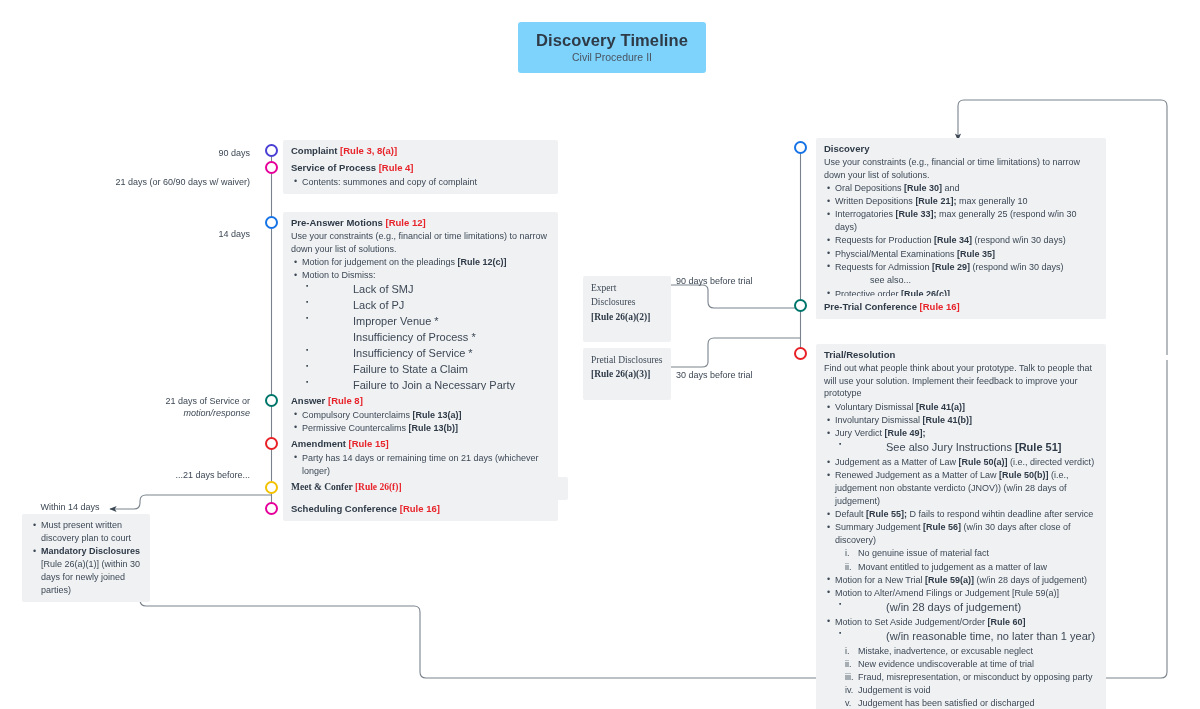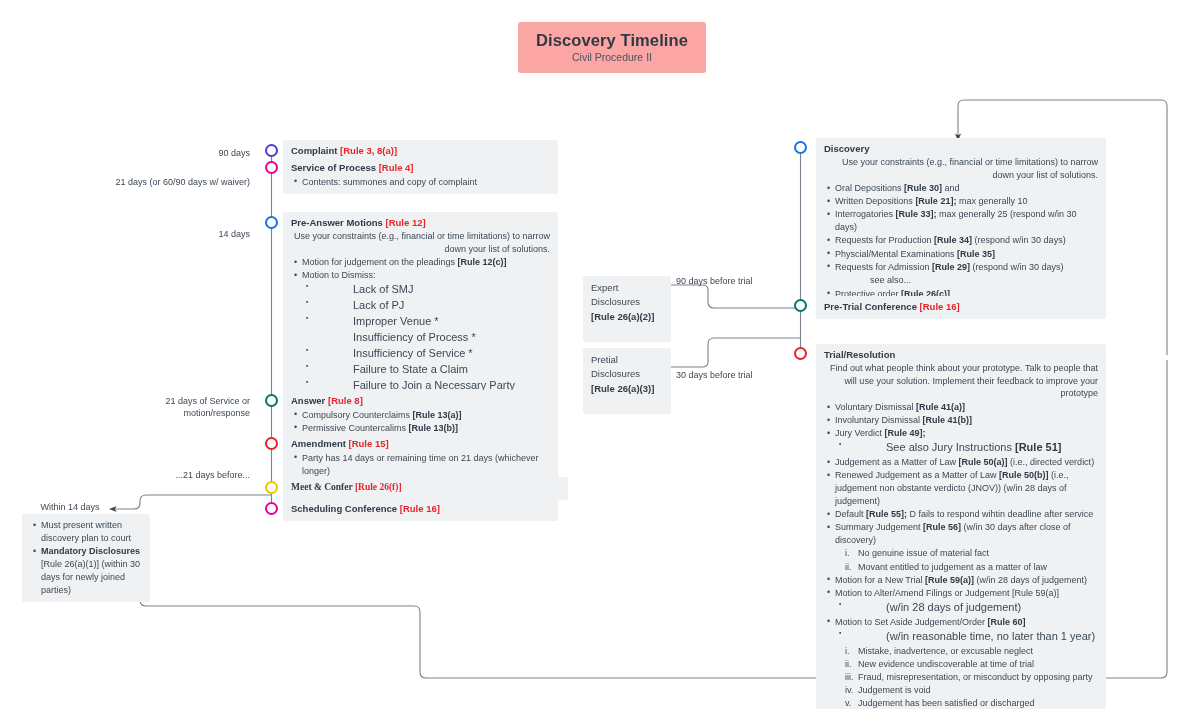--- a/index.html
+++ b/index.html
@@ -10,55 +10,55 @@
     color:#394452;
     overflow:hidden;
     position:relative;
   }
   #stage{position:absolute;inset:0;}
   svg.wires{position:absolute;left:0;top:0;width:1200px;height:709px;pointer-events:none;}
 
   
   .title-card{
     position:absolute;left:518px;top:22px;width:176px;
-    background:#fca5a5;border-radius:3px;
+    background:#7dd3fc;border-radius:3px;
     padding:9px 6px 10px 6px;text-align:center;
   }
   .title-main{font-size:16.5px;font-weight:bold;color:#2f3a47;letter-spacing:.1px;line-height:1.2;}
   .title-sub{font-size:10.5px;color:#4a5461;line-height:1.2;}
 
   
   .card{
     position:absolute;background:#eff1f3;border-radius:2px;
     padding:4px 8px 5px 8px;box-sizing:border-box;
   }
   .card-head{font-size:9.5px;font-weight:bold;color:#2f3a47;line-height:1.45;}
   .rule{color:#e8232a;font-weight:bold;}
-  .body-line{font-size:9px;color:#3d4855;line-height:1.42;text-align:right;}
+  .body-line{font-size:9px;color:#3d4855;line-height:1.42;}
   .b{font-weight:bold;color:#2f3a47;}
 
   ul.lv1{margin:1px 0 0 0;padding:0 0 0 11px;list-style:none;}
   ul.lv1>li{position:relative;font-size:9px;line-height:1.45;color:#3d4855;padding-left:0;}
   ul.lv1>li.bul::before{content:"•";position:absolute;left:-8px;top:-0.5px;font-size:9px;color:#3d4855;}
   ul.lv2{margin:0;padding:0 0 0 12px;list-style:none;}
   ul.lv2>li{position:relative;font-size:11px;line-height:1.45;color:#3d4855;padding-left:39px;}
   ul.lv2>li.bul::before{content:"▪";position:absolute;left:-8px;top:-1px;font-size:6.5px;color:#3d4855;}
   ul.rom{margin:0;padding:0 0 0 10px;list-style:none;}
   ul.rom>li{font-size:9px;line-height:1.45;color:#3d4855;display:flex;}
   ul.rom>li .rn{min-width:13px;display:inline-block;}
   .plain-ind{padding-left:0;}
   .seealso{font-size:9px;line-height:1.45;color:#3d4855;padding-left:46px;}
 
   
   .node{position:absolute;width:13px;height:13px;border-radius:50%;
         background:#ffffff;box-sizing:border-box;border:2.1px solid #888;}
   .tl-label{position:absolute;font-size:9px;color:#3d4855;text-align:right;line-height:1.35;}
 
   
-  .side-card{position:absolute;background:#eff1f3;border-radius:2px;padding:5px 8px 18px 8px;box-sizing:border-box;}
+  .side-card{position:absolute;background:#eff1f3;border-radius:2px;padding:5px 8px 18px 8px;box-sizing:border-box;font-family:Liberation Serif, serif;}
   .side-card .hd{font-size:9.5px;color:#3d4855;line-height:1.5;}
   .side-card .hd2{font-size:9.5px;font-weight:bold;color:#2f3a47;line-height:1.5;}
   .edge-label{position:absolute;font-size:9px;color:#3d4855;line-height:1.3;}
 </style>
 </head>
 <body>
 
 <div id="stage">
 
   <svg class="wires" viewBox="0 0 1200 709">
@@ -142,21 +142,21 @@
       </div>
       <div class="node" style="left: 265px; top: 481px; border-color: rgb(242, 194, 0);"></div>
       <div class="card" style="left: 283px; top: 498px; width: 275px;">
         <div class="card-head">Scheduling Conference <span class="rule">[Rule 16]</span></div>
       </div>
       <div class="node" style="left: 265px; top: 502px; border-color: rgb(230, 0, 155);"></div>
       <div class="tl-label" style="left: 120px; top: 147px; width: 130px;">90 days</div>
       <div class="tl-label" style="left: 80px; top: 176px; width: 170px;">21 days (or 60/90 days w/ waiver)</div>
       <div class="tl-label" style="left: 120px; top: 228px; width: 130px;">14 days</div>
       <div class="tl-label" style="left: 110px; top: 395px; width: 140px;">21 days of Service or</div>
-      <div class="tl-label" style="left: 110px; top: 407px; width: 140px;">motion/response</div>
+      <div class="tl-label" style="left: 110px; top: 407px; width: 140px; font-style: italic;">motion/response</div>
       <div class="tl-label" style="left: 120px; top: 469px; width: 130px;">...21 days before...</div>
     </div>
   <div id="right-col">
       <div class="card" style="left: 816px; top: 138px; width: 290px;">
         <div class="card-head">Discovery</div>
         <div class="body-line">Use your constraints (e.g., financial or time limitations) to narrow down your list of solutions.</div>
         <ul class="lv1">
           <li class="bul">Oral Depositions <span class="b">[Rule 30]</span> and</li>
           <li class="bul">Written Depositions <span class="b">[Rule 21];</span> max generally 10</li>
           <li class="bul">Interrogatories <span class="b">[Rule 33];</span> max generally 25 (respond w/in 30 days)</li>

